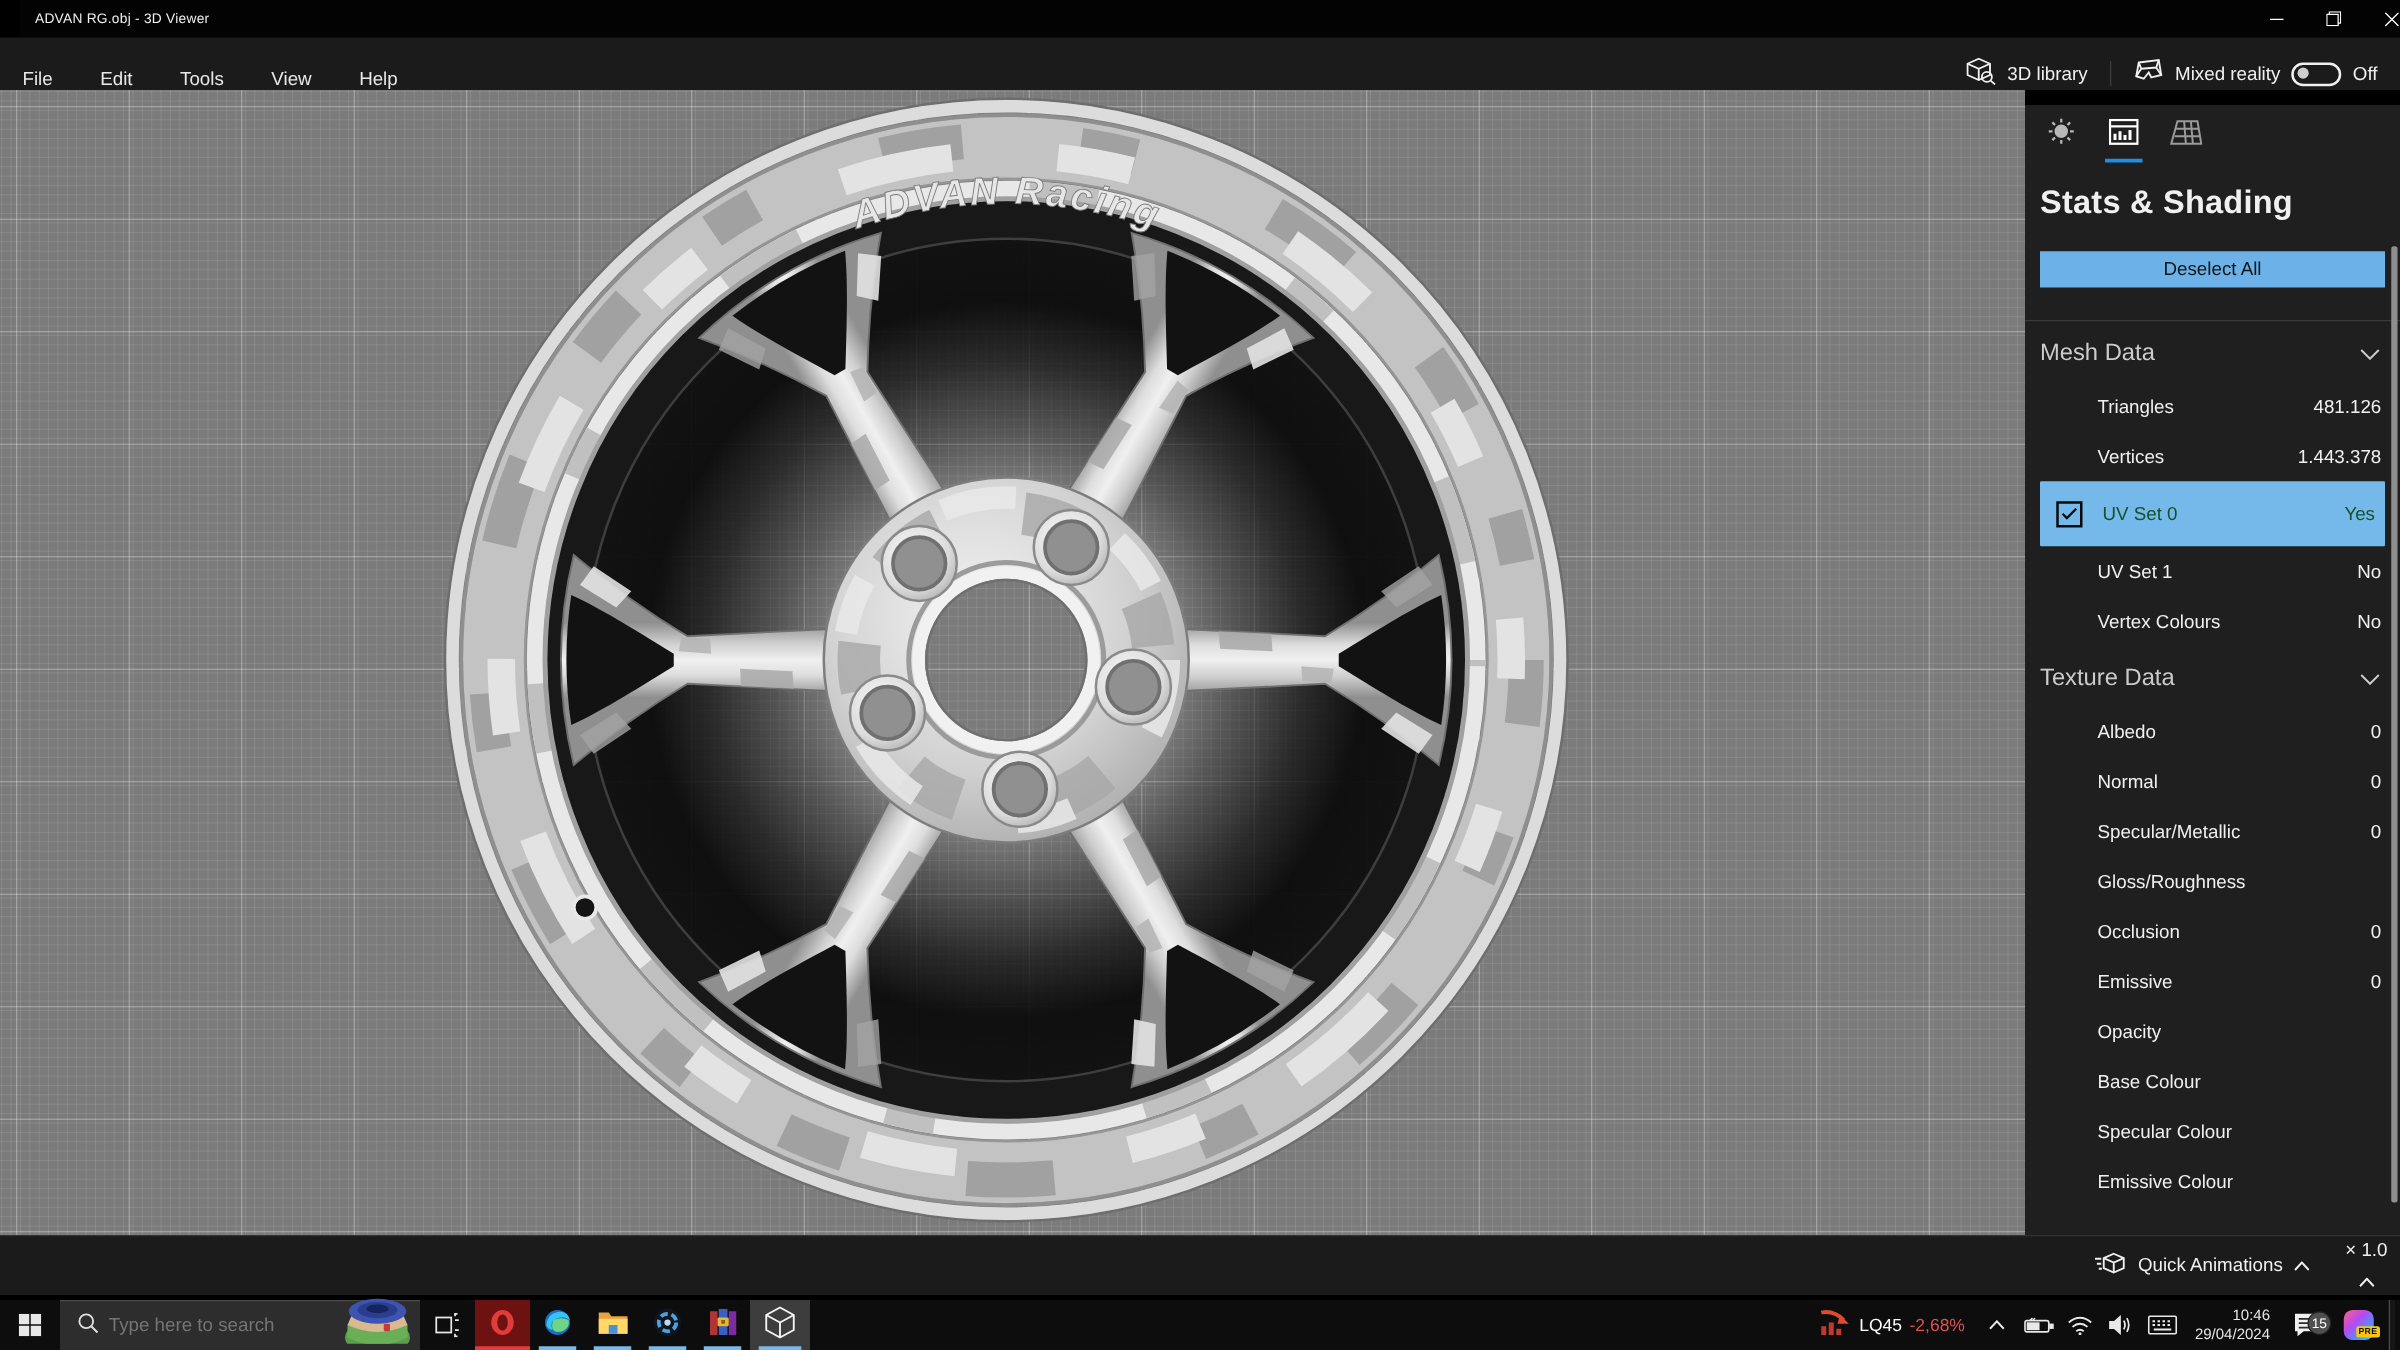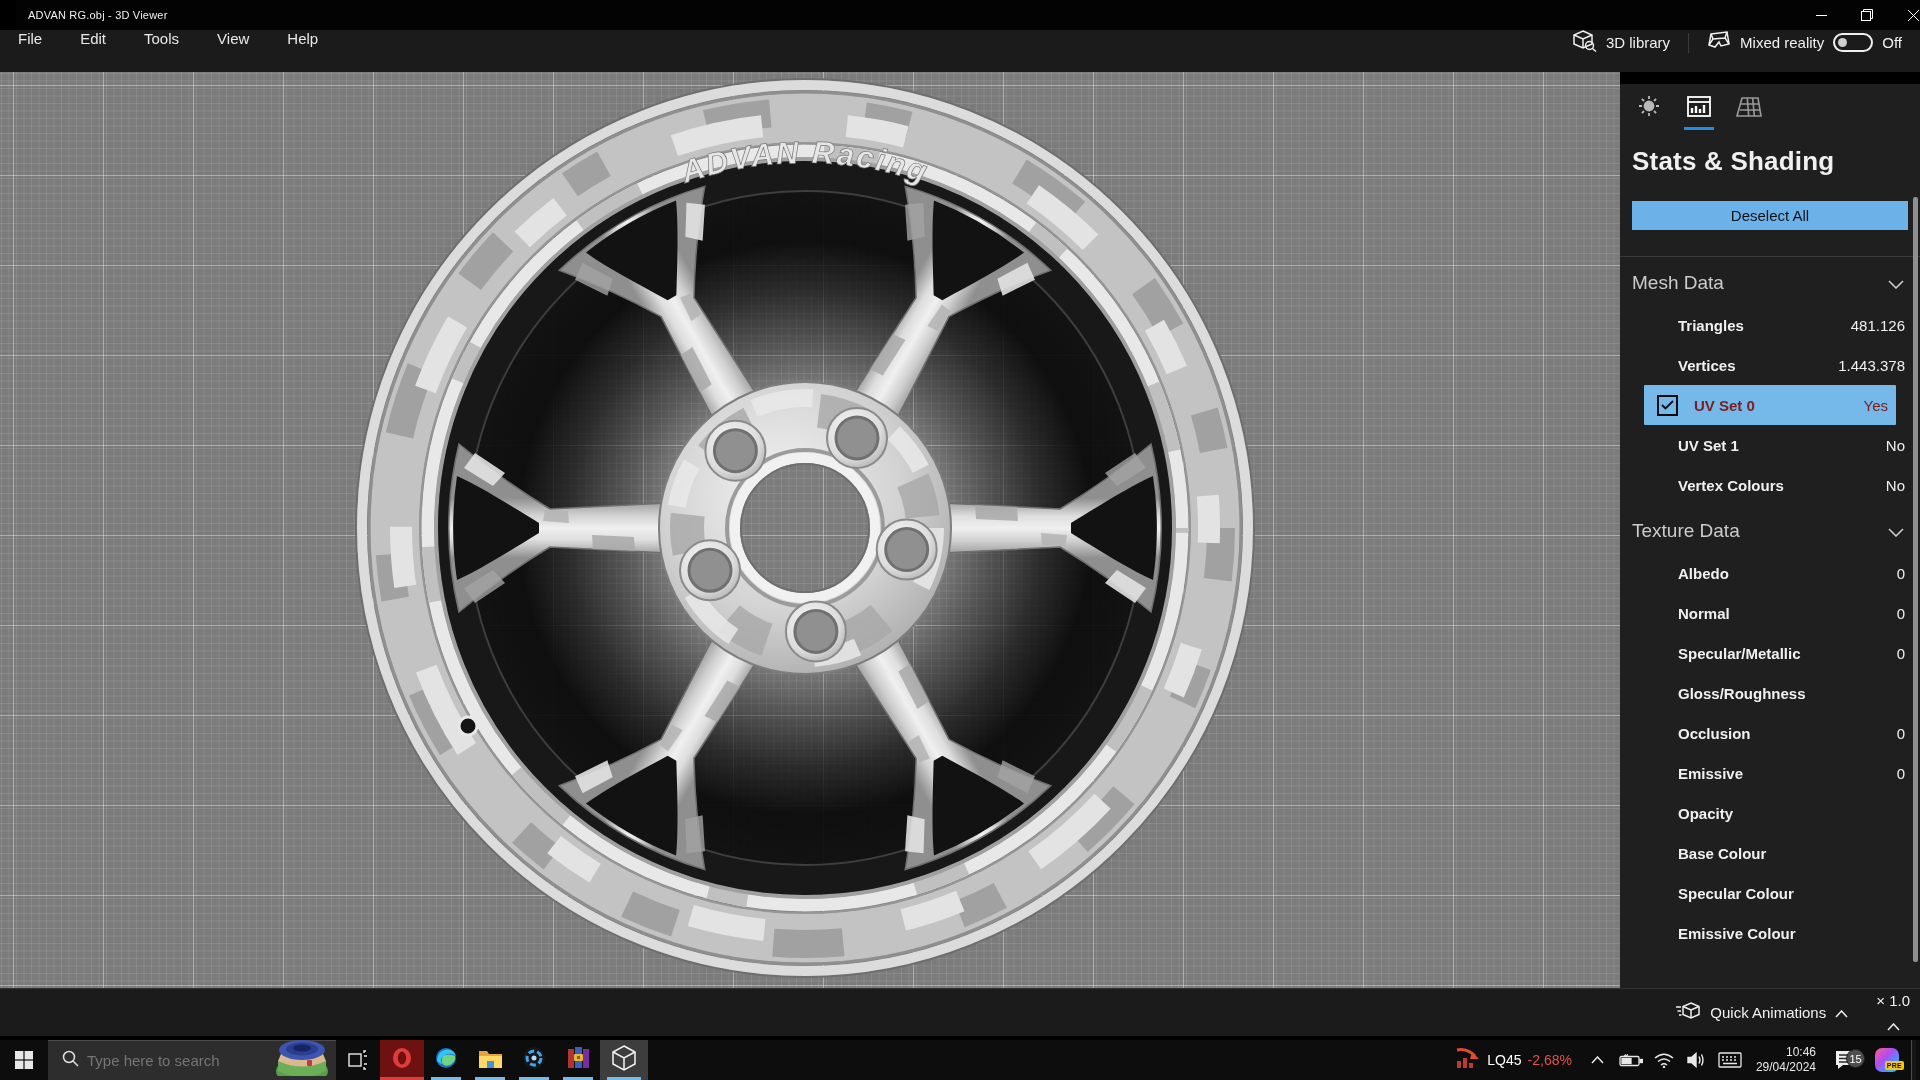--- a/index.html
+++ b/index.html
@@ -9,21 +9,21 @@
   
   .titlebar { position:absolute; left:16px; top:0; width:1920px; height:30px; background:#030303;
     display:flex; align-items:center; color:#f0f0f0; font-size:11px;text-align:right; }
   .titlebar-text { margin-left:12px; letter-spacing:.2px; }
   .win-btns { margin-left:auto; display:flex; height:30px; }
   .win-btn { width:46px; height:30px; display:flex; align-items:center; justify-content:center; }
   .win-btn svg { display:block; }
 
   
   .menubar { position:absolute; left:0; top:30px; width:1920px; height:42px; background:#1b1b1b;
-    display:flex; align-items:flex-start; color:#e8e8e8; font-size:15px; }
+    display:flex; align-items:flex-end; color:#e8e8e8; font-size:15px; }
   .menu-item { padding:0 14px; margin-right:10px; cursor:default; }
   .menu-item:first-child { margin-left:4px; }
   .top-actions { margin-left:auto; display:flex; align-items:center; color:#f0f0f0; gap:10px; padding-right:10px; }
   .top-action { display:flex; align-items:center; gap:9px; padding:0 8px; }
   .top-sep { width:1px; height:20px; background:#3c3c3c; }
   .toggle { width:40px; height:19px; border:2px solid #f0f0f0; border-radius:10px; position:relative; }
   .toggle .knob { position:absolute; left:3px; top:2.5px; width:9px; height:9px; border-radius:50%; background:#cfcfcf; }
 
   
   .viewport { position:absolute; left:0; top:72px; width:1620px; height:920px; background-color:#7b7b7b;
@@ -43,23 +43,23 @@
   .panel-tab .underline { width:30px; height:3px; background:transparent; }
   .panel-tab.active .underline { background:var(--accent); }
   .panel-title { font-size:26px; font-weight:700; margin:14px 0 0 12px; letter-spacing:.2px; }
   .deselect { display:block; margin:24px auto 12px auto; width:276px; height:29px; background:var(--button);
     border:none; border-radius:0; font-size:15px; color:#101417; font-family:inherit; }
   .pdivider { height:1px; background:#3a3a3a; margin-top:26px; }
   .section-header { height:44px; display:flex; align-items:center; color:#cbcbcb; font-size:19px;
     padding:0 16px 0 12px; margin-top:4px; }
   .section-header .chev { margin-left:auto; }
   .prow { height:40px; display:flex; align-items:center; font-size:15px; }
-  .prow .plabel { margin-left:58px;font-weight:bold; }
+  .prow .plabel { margin-left:58px; }
   .prow .pvalue { margin-left:auto; margin-right:15px; }
-  .prow.selected { background:var(--selection); color:#7f1d1d; margin:0 24px; height:40px; border-radius:1px; }
+  .prow.selected { background:var(--selection); color:#14532d; margin:0 12px; height:52px; border-radius:1px; }
   .prow.selected .plabel { margin-left:50px; }
   .prow.selected .pvalue { margin-right:8px; }
   .checkbox { position:absolute; margin-left:13px; width:21px; height:21px; border:2px solid #0b0b0b;
     display:flex; align-items:center; justify-content:center; }
   .pscroll { position:absolute; right:2px; top:113px; width:5px; height:765px; background:#8f8f8f; border-radius:2px; }
 
   
   .bottombar { position:absolute; left:0; top:988px; width:1920px; height:48px; background:#1b1b1b;
     border-top:1px solid #323232; display:flex; align-items:center; justify-content:flex-end; color:#f0f0f0; font-size:15px; }
   .qa-group { display:flex; align-items:center; gap:9px; margin-right:28px; }

